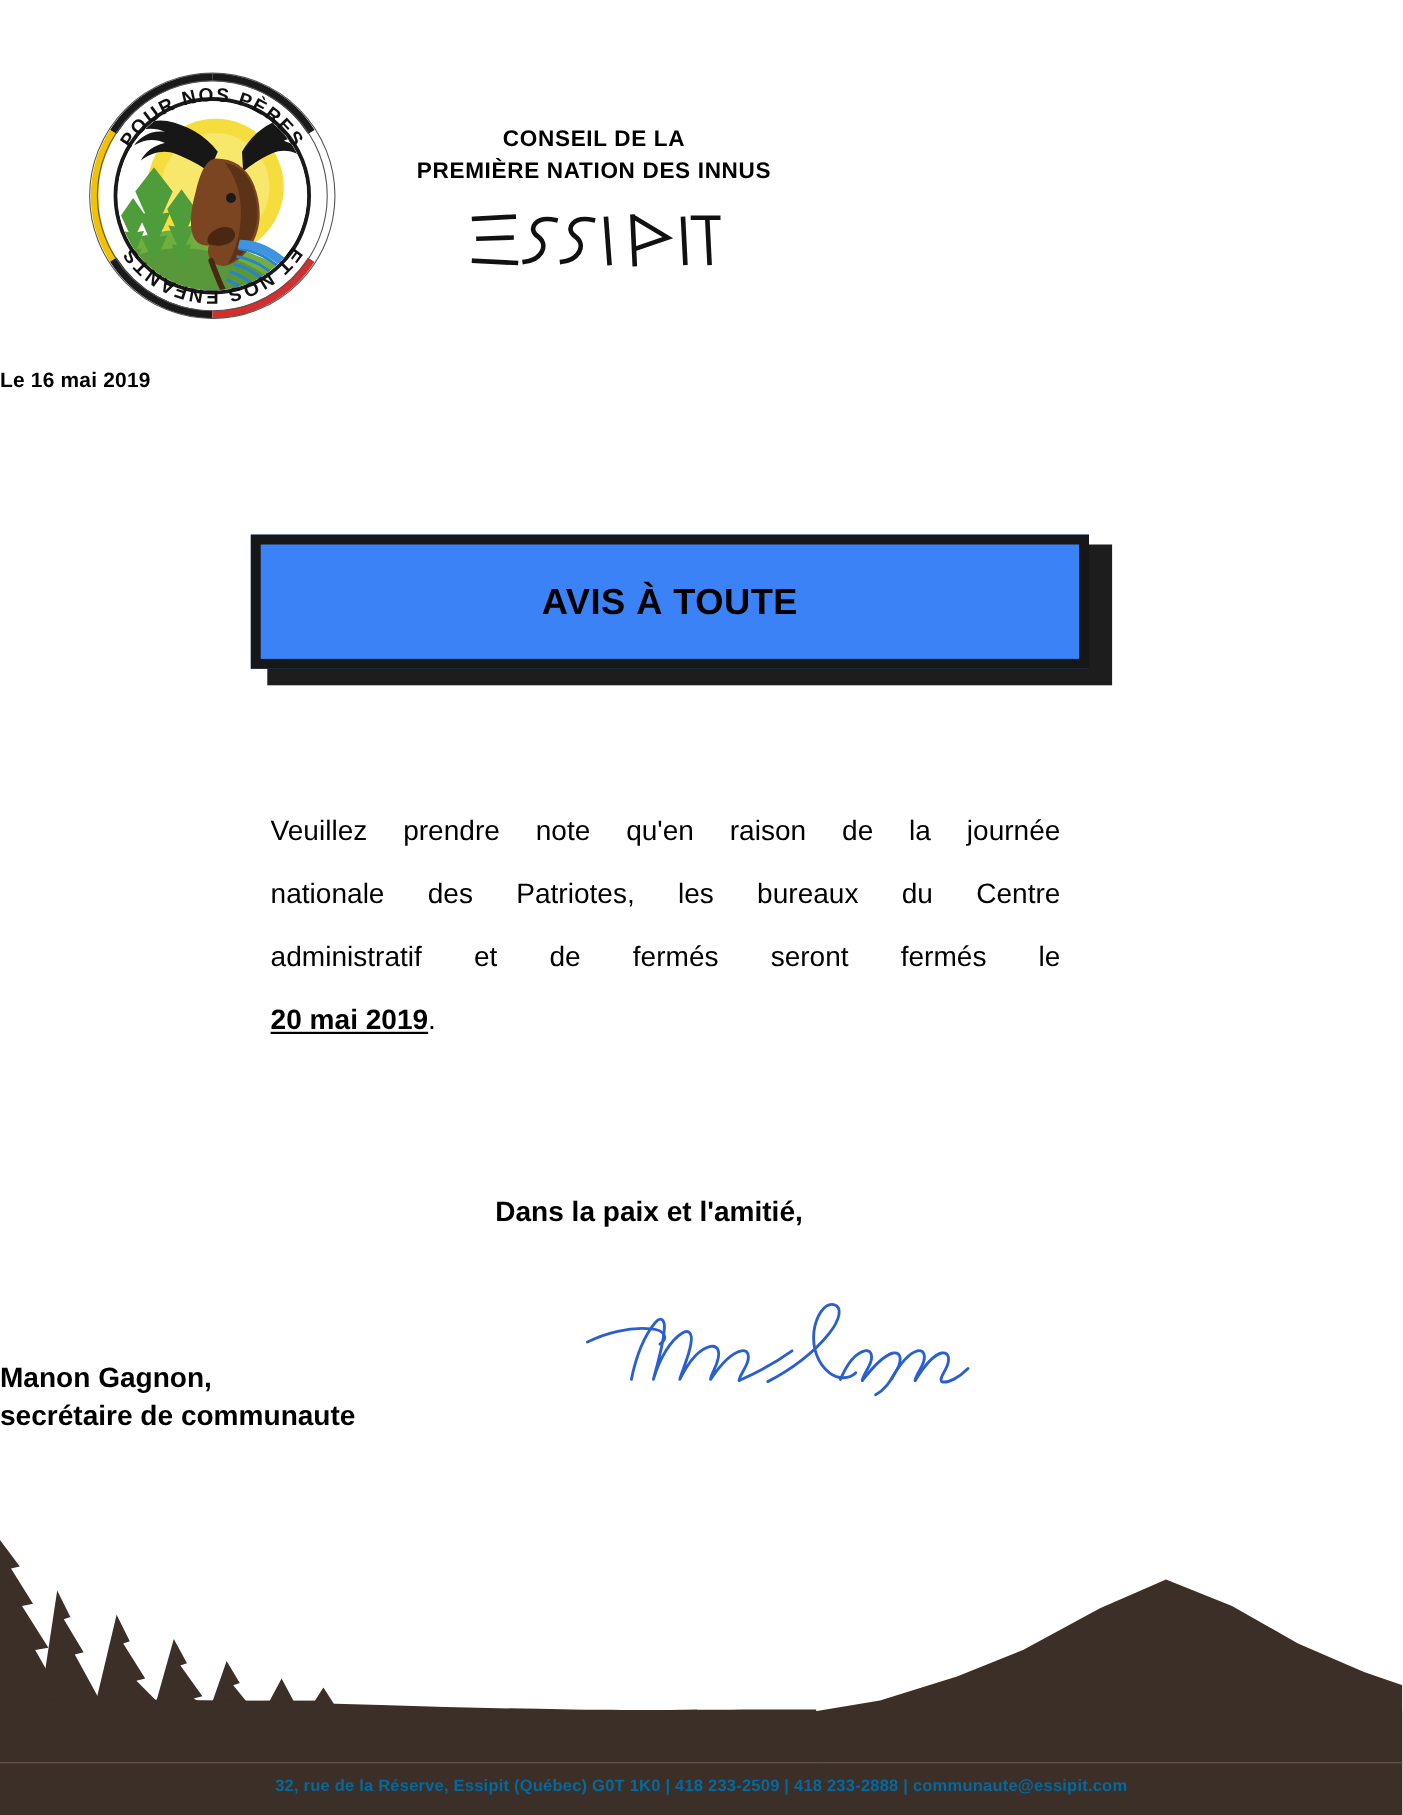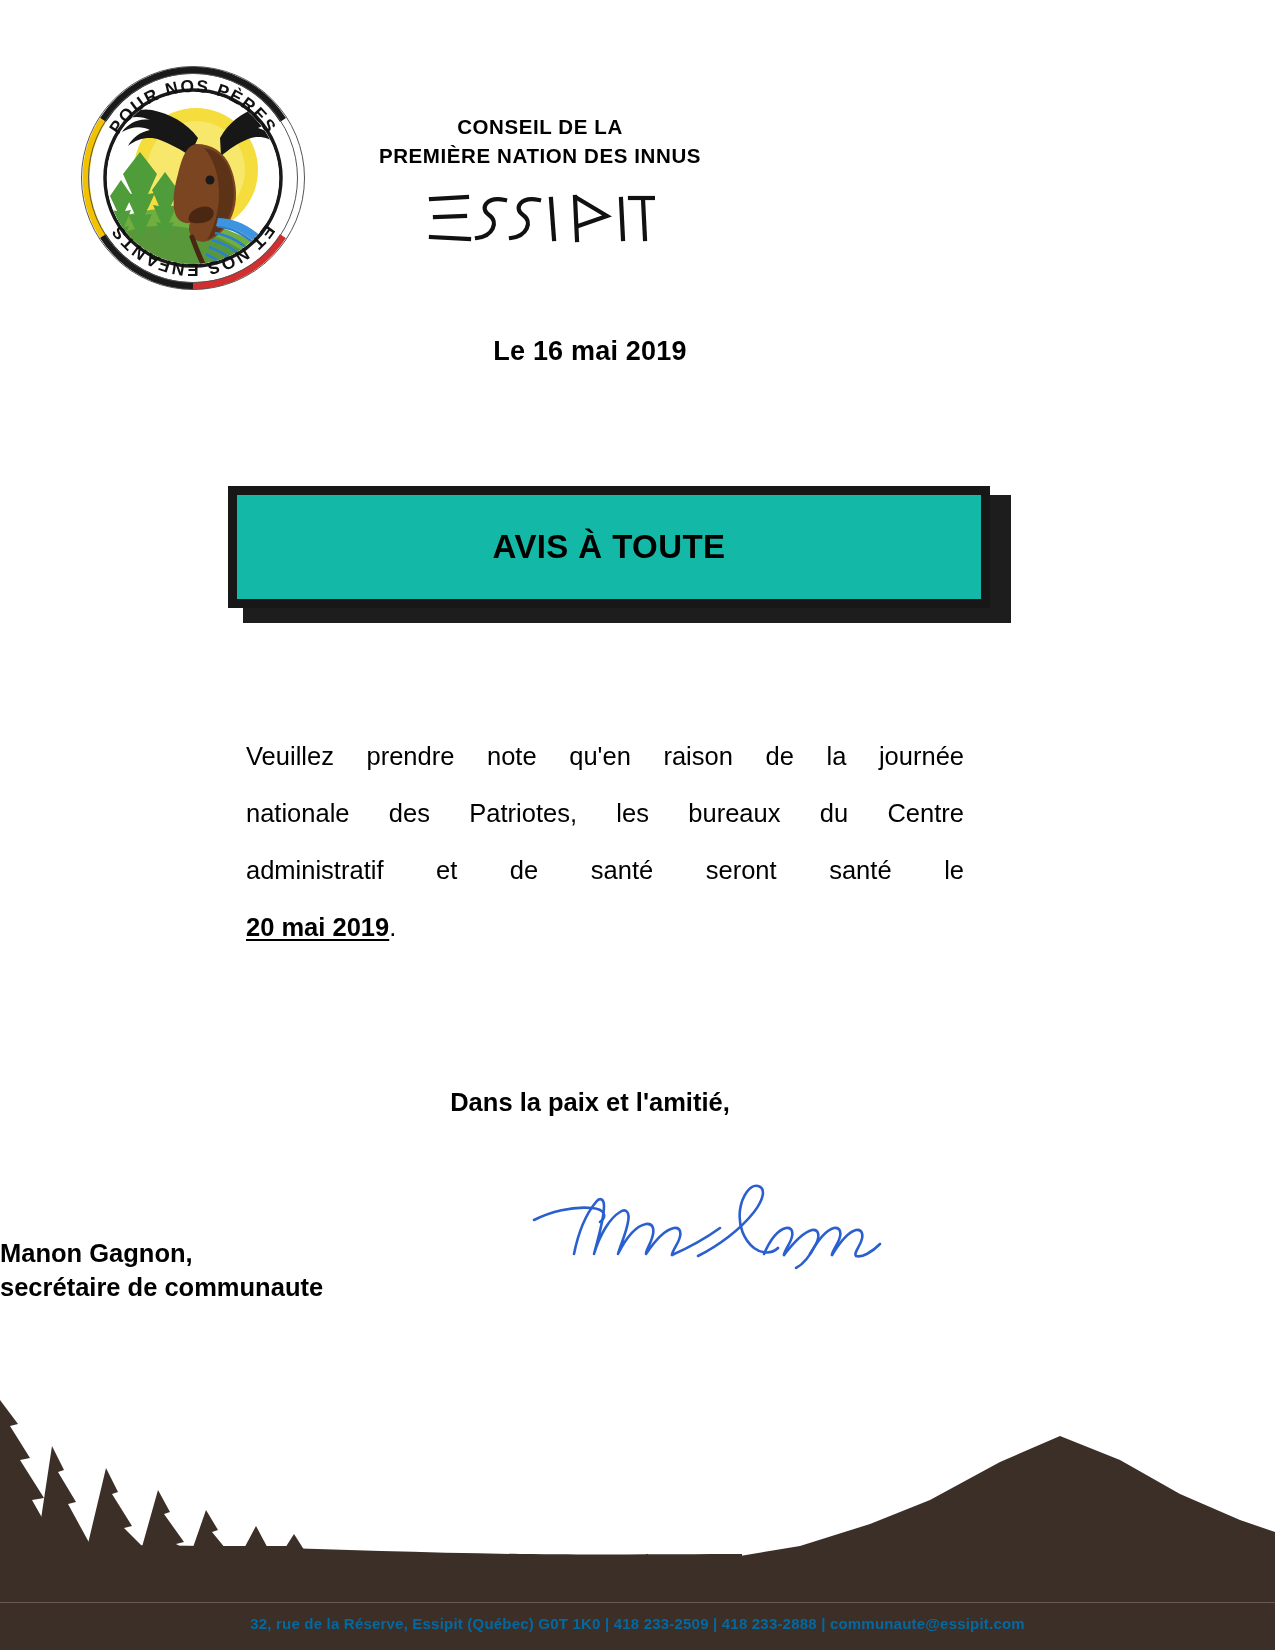--- a/index.html
+++ b/index.html
@@ -54,42 +54,42 @@
     overflow: hidden;
     clip: rect(0 0 0 0);
   }
 
   
   .date-line {
     position: absolute;
     left: 0;
     top: 336px;
     width: 1180px;
-    text-align: center;
-    font-weight: bold;
-    font-size: 27px;
+    text-align: left;
+    font-weight: bold;
+    font-size: 19px;
     letter-spacing: 0.2px;
   }
 
   
   .avis-shadow {
     position: absolute;
     left: 243px;
     top: 495px;
     width: 768px;
     height: 128px;
     background: #1d1d1d;
   }
   .avis-box {
     position: absolute;
     left: 228px;
     top: 486px;
     width: 762px;
     height: 122px;
-    background: #14b8a6;
+    background: #3b82f6;
     border: 9px solid #171717;
     display: flex;
     align-items: center;
     justify-content: center;
   }
   .avis-inner {
     width: 100%;
     text-align: center;
     font-weight: bold;
     font-size: 33px;
@@ -284,21 +284,21 @@
   <div class="avis-shadow"></div>
   <div class="avis-box">
     <div class="avis-inner">
       <div>AVIS À TOUTE</div>
     </div>
   </div>
 
   <div class="body-text">
     <span class="line">Veuillez prendre note qu'en raison de la journée</span>
     <span class="line">nationale des Patriotes, les bureaux du Centre</span>
-    <span class="line">administratif et de santé seront santé le</span>
+    <span class="line">administratif et de fermés seront fermés le</span>
     <span class="line last"><span class="date-emph">20 mai 2019</span><span>.</span></span>
   </div>
 
   <div class="closing">Dans la paix et l'amitié,</div>
 
   <div class="signature">
     <svg viewBox="0 0 400 110" xmlns="http://www.w3.org/2000/svg">
       <g fill="none" stroke="#2a5fd0" stroke-width="2.6" stroke-linecap="round" stroke-linejoin="round">
         <path d="M14 52 C 30 44, 52 38, 72 40 C 84 41, 88 48, 80 54"></path>
         <path d="M54 86 C 58 66, 66 46, 76 34 C 80 29, 84 31, 84 38 C 84 52, 78 70, 74 86 C 80 66, 90 50, 100 44 C 106 40, 110 44, 108 54 C 106 66, 100 78, 98 86 C 106 70, 116 58, 126 56 C 133 55, 135 61, 132 70 C 130 77, 126 82, 126 86 C 134 74, 144 62, 154 60 C 161 59, 162 66, 158 74 C 155 80, 152 84, 152 87"></path>

